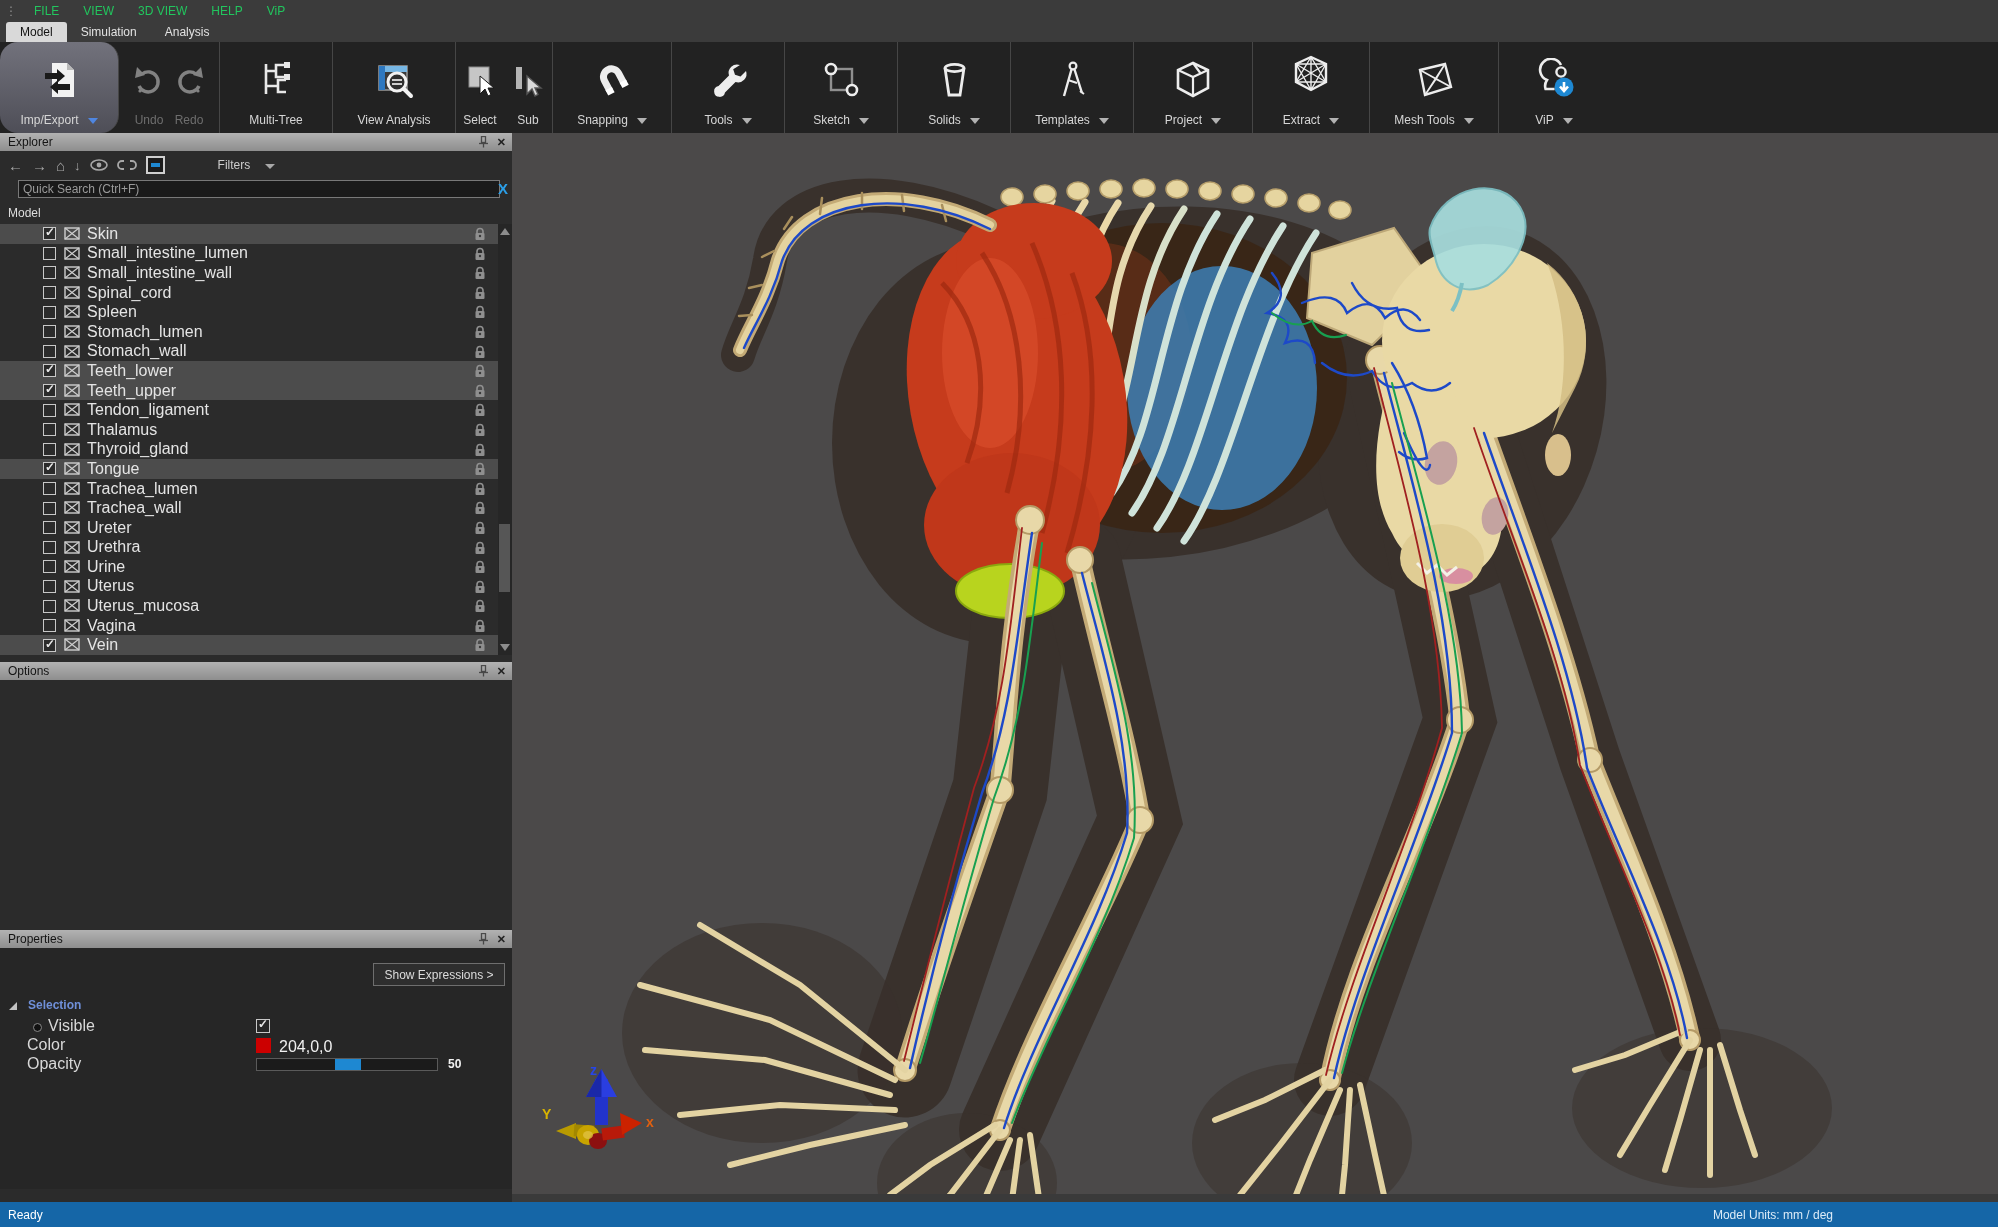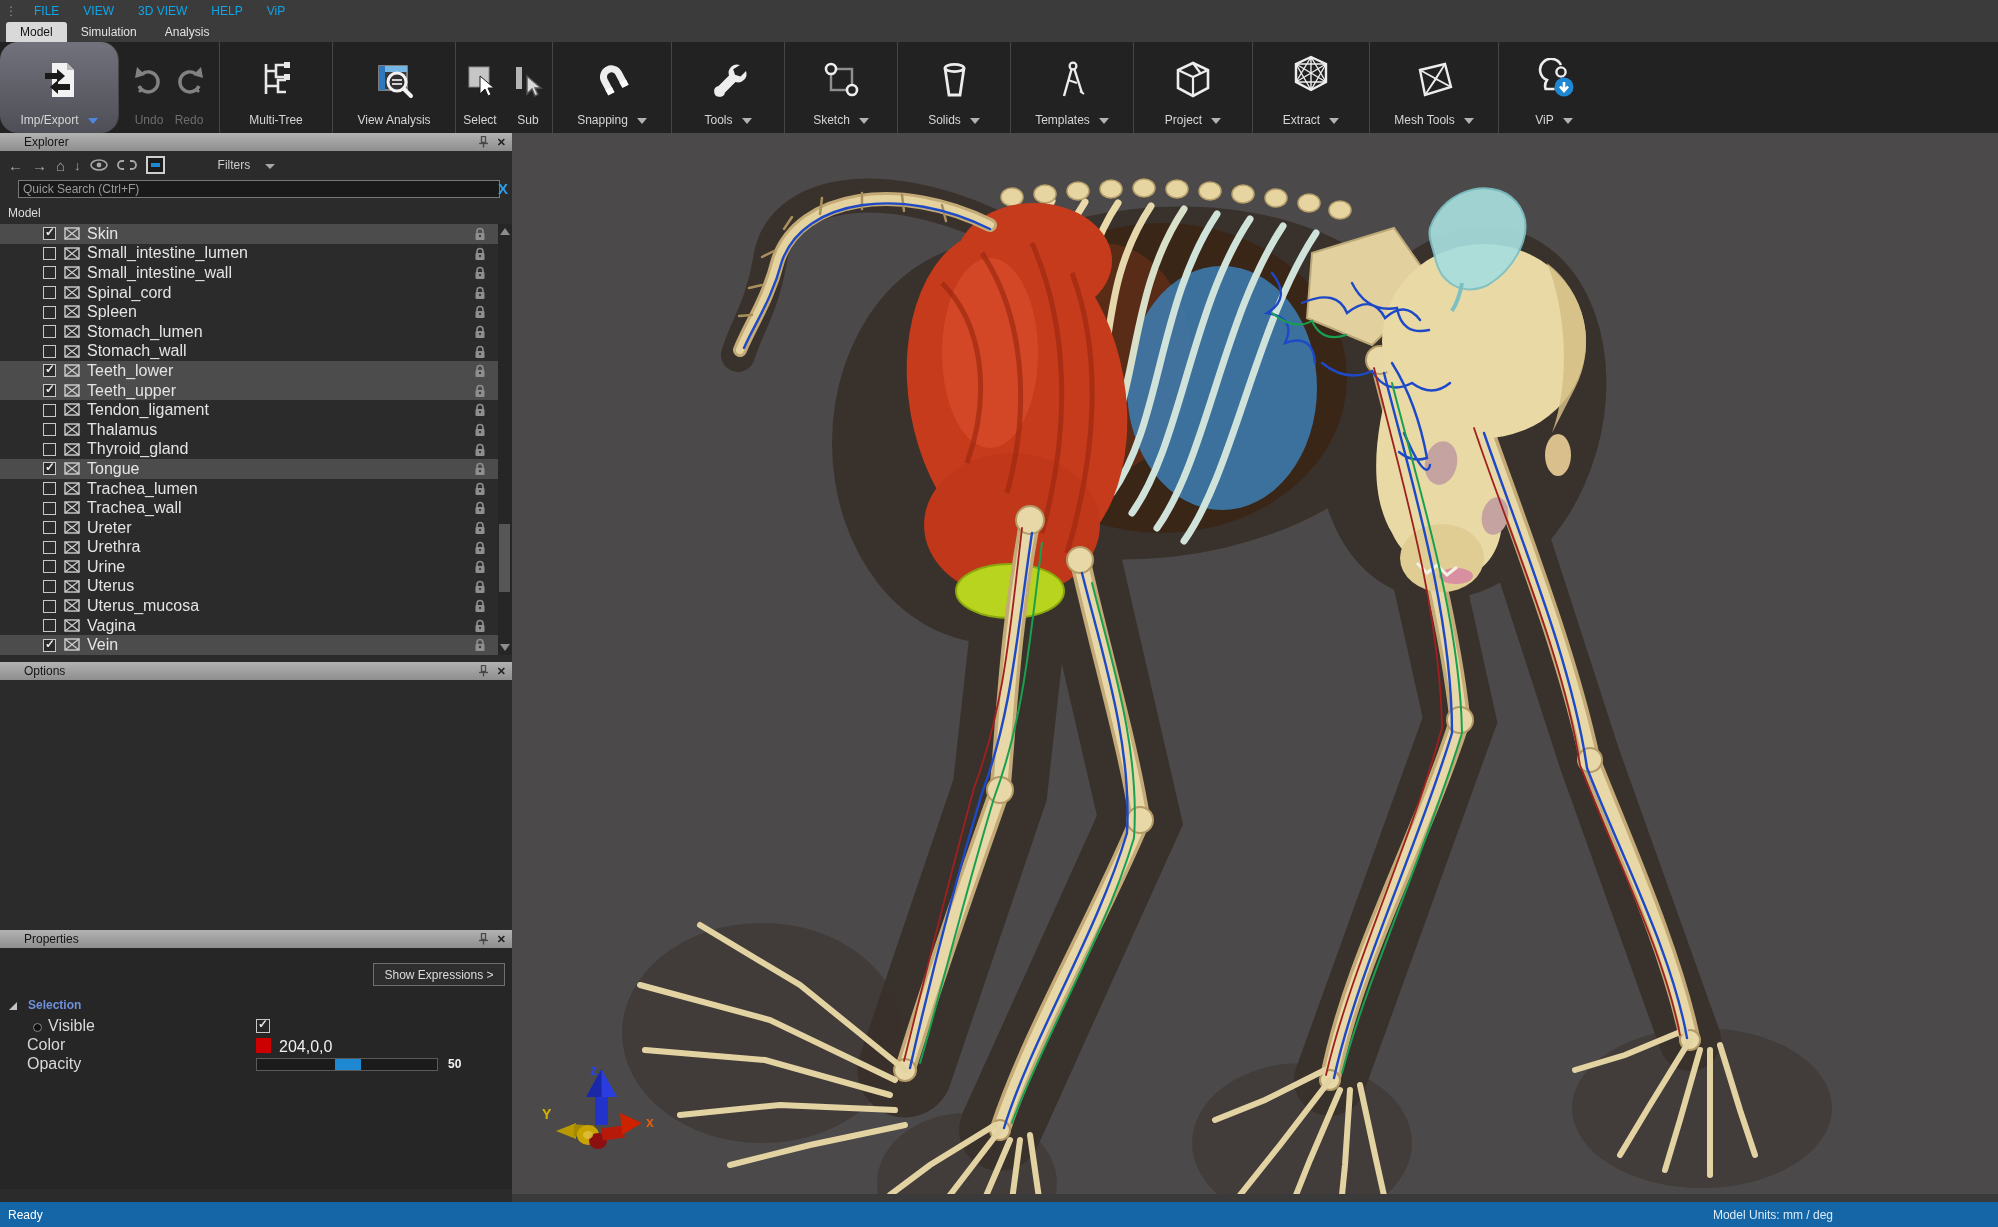--- a/index.html
+++ b/index.html
@@ -4,21 +4,21 @@
 <style>
   html,body{margin:0;padding:0;background:#2b2b2b;font-family:"Liberation Sans",sans-serif;
     -webkit-font-smoothing:antialiased;}
   #app{position:relative;width:1998px;height:1227px;overflow:hidden;background:#2b2b2b;
     font-size:12px;color:#e6e6e6;}
 
   
   #menubar{position:absolute;left:0;top:0;width:100%;height:22px;background:#3b3b3b;
     display:flex;align-items:center;}
   #menu-grip{color:#8f8f8f;font-size:12px;padding:0 6px 0 5px;letter-spacing:-1px;}
-  .menu-item{color:#0ea5e9;padding:0 12px;font-size:12px;cursor:default;}
+  .menu-item{color:#22c55e;padding:0 12px;font-size:12px;cursor:default;}
 
   
   #tabbar{position:absolute;left:0;top:22px;width:100%;height:20px;background:#3b3b3b;
     display:flex;align-items:flex-end;}
   .tab{padding:3px 14px 3px 14px;font-size:12px;color:#e2e2e2;}
   .tab.active{background:#d9d9d9;color:#121212;border-radius:3px 3px 0 0;margin-left:6px;}
 
   
   #toolbar{position:absolute;left:0;top:42px;width:100%;height:91px;background:#222222;
     display:flex;align-items:stretch;}
@@ -31,21 +31,21 @@
   .caret{width:0;height:0;border-left:5px solid transparent;border-right:5px solid transparent;
     border-top:6px solid #b2b2b2;margin-top:2px;}
   .caret.blue{border-top-color:#4f86e0;}
   .tgroup.selected{background:linear-gradient(#72727c,#4e4e57);border-radius:18px;}
   .subbtn{display:flex;flex-direction:column;align-items:center;justify-content:space-between;height:100%;}
   .subbtn .iconbox{flex:1;display:flex;align-items:center;justify-content:center;}
 
   
   #leftcol{position:absolute;left:0;top:133px;width:512px;height:1067px;background:#2b2b2b;}
   .panel-header{position:relative;height:18px;background:linear-gradient(#b2b2b2,#8e8e8e);
-    color:#141414;font-size:12px;display:flex;align-items:center;padding-left:24px;}
+    color:#141414;font-size:12px;display:flex;align-items:center;padding-left:8px;}
   .panel-header .hsp{flex:1;}
   .pin-icon{width:11px;height:12px;margin-right:8px;opacity:.8;}
   .hclose{color:#222;font-size:11px;margin-right:6px;font-weight:bold;}
 
   #explorer-toolbar{height:28px;display:flex;align-items:center;gap:9px;padding-left:8px;background:#2b2b2b;}
   .exp-ico{color:#a8a8a8;font-size:15px;line-height:1;}
   #filters-label{color:#cdcdcd;margin-left:44px;font-size:12px;}
   .small-caret{width:0;height:0;border-left:5px solid transparent;border-right:5px solid transparent;
     border-top:5px solid #a8a8a8;margin-left:6px;margin-top:3px;}
   #bluebox{width:15px;height:14px;border:2px solid #cfcfcf;background:#1c1c1c;

